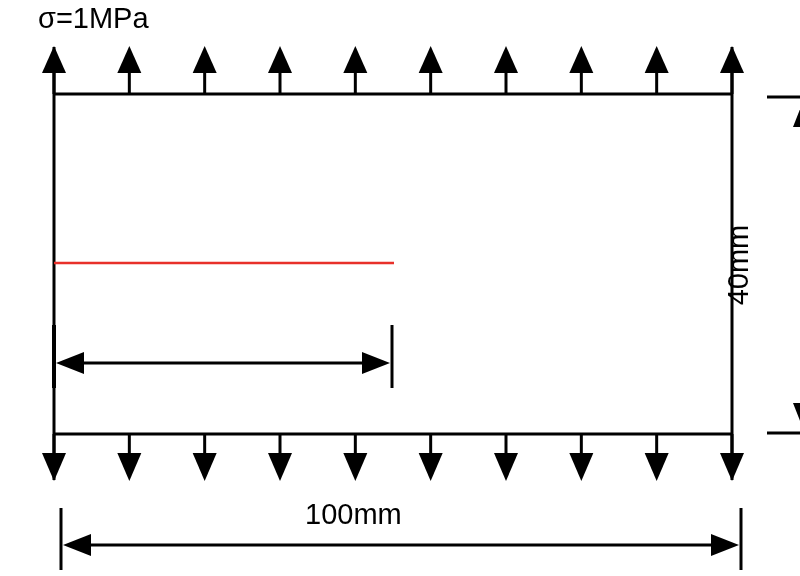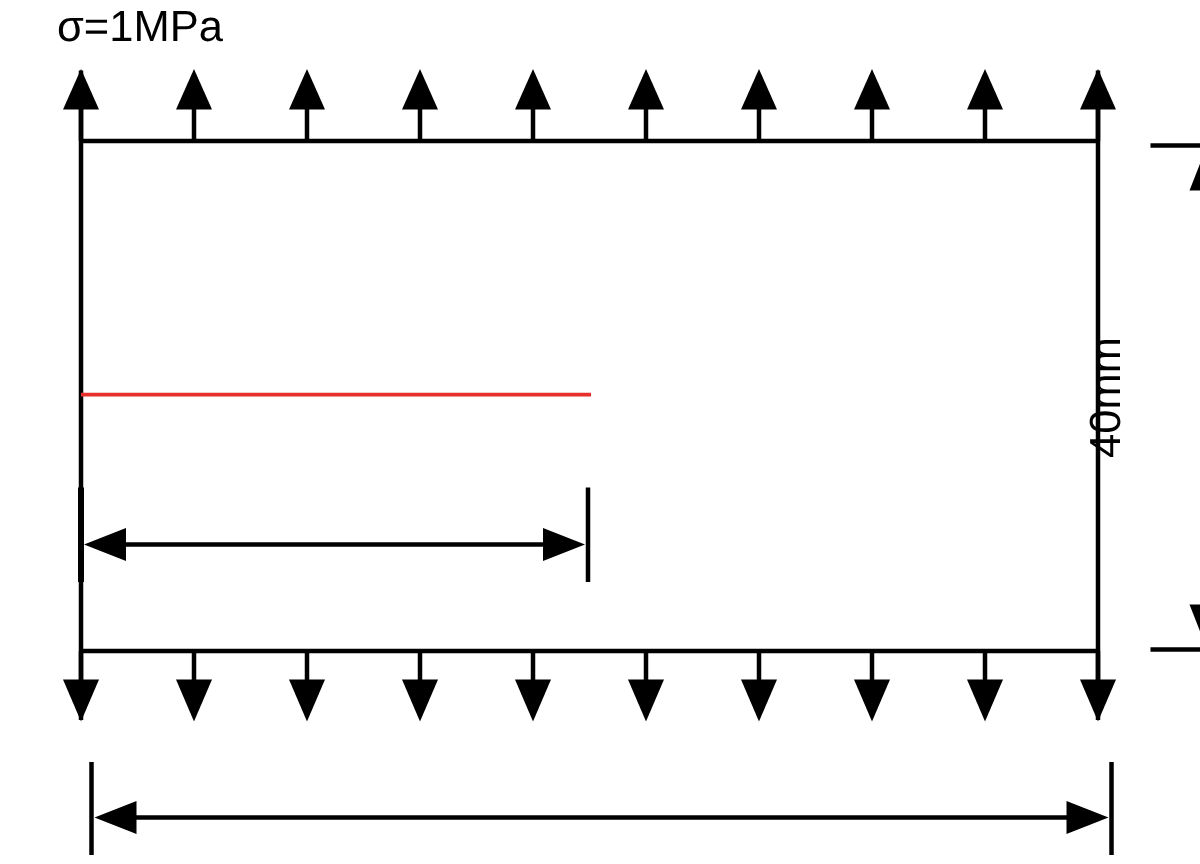--- a/index.html
+++ b/index.html
@@ -142,14 +142,15 @@
     <g stroke="#000" fill="#000">
       <line x1="25" y1="508" x2="25" y2="570" stroke-width="3"></line>
       <line x1="705" y1="508" x2="705" y2="570" stroke-width="3"></line>
       <line x1="48" y1="545" x2="682" y2="545" stroke-width="3"></line>
       <polygon points="27,545 55,534 55,556" stroke="none"></polygon>
       <polygon points="703,545 675,534 675,556" stroke="none"></polygon>
     </g>
   </svg>
 
   <div id="title-label" class="label">σ=1MPa</div>
+  <div id="dim-100-label" class="label">100mm</div>
   <div id="dim-40-label" class="label">40mm</div>
 </div>
 
 </body></html>

